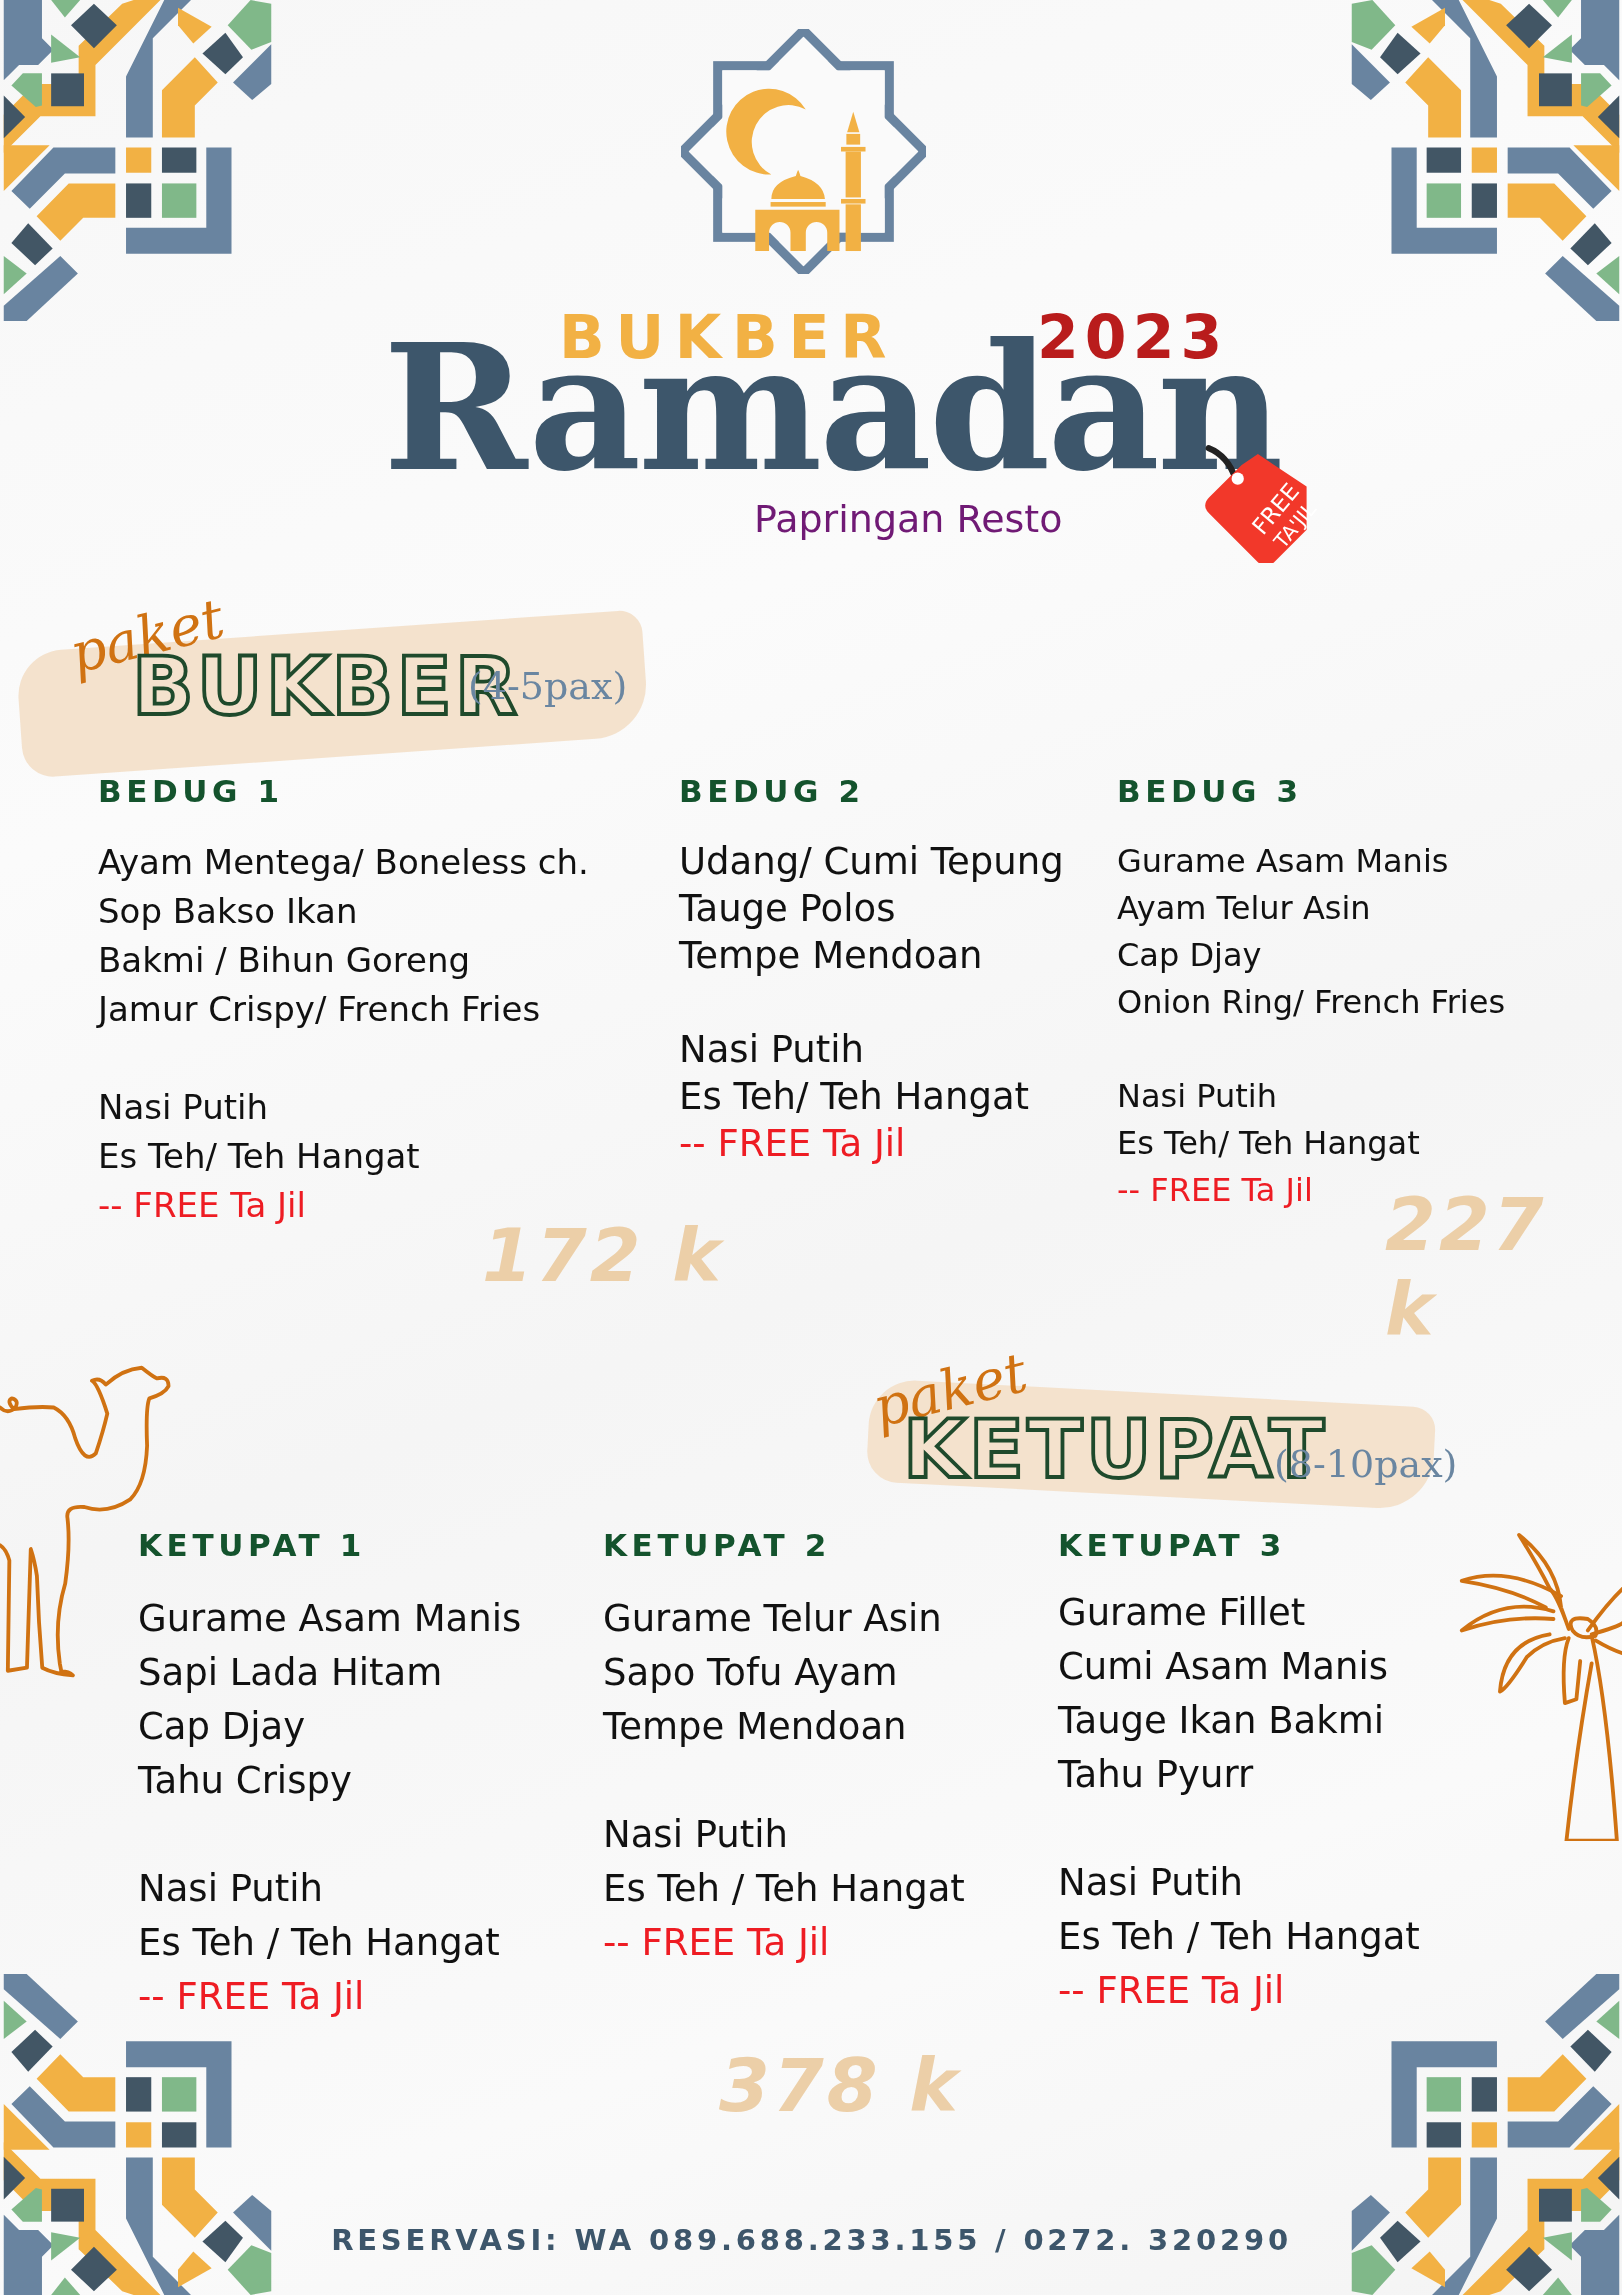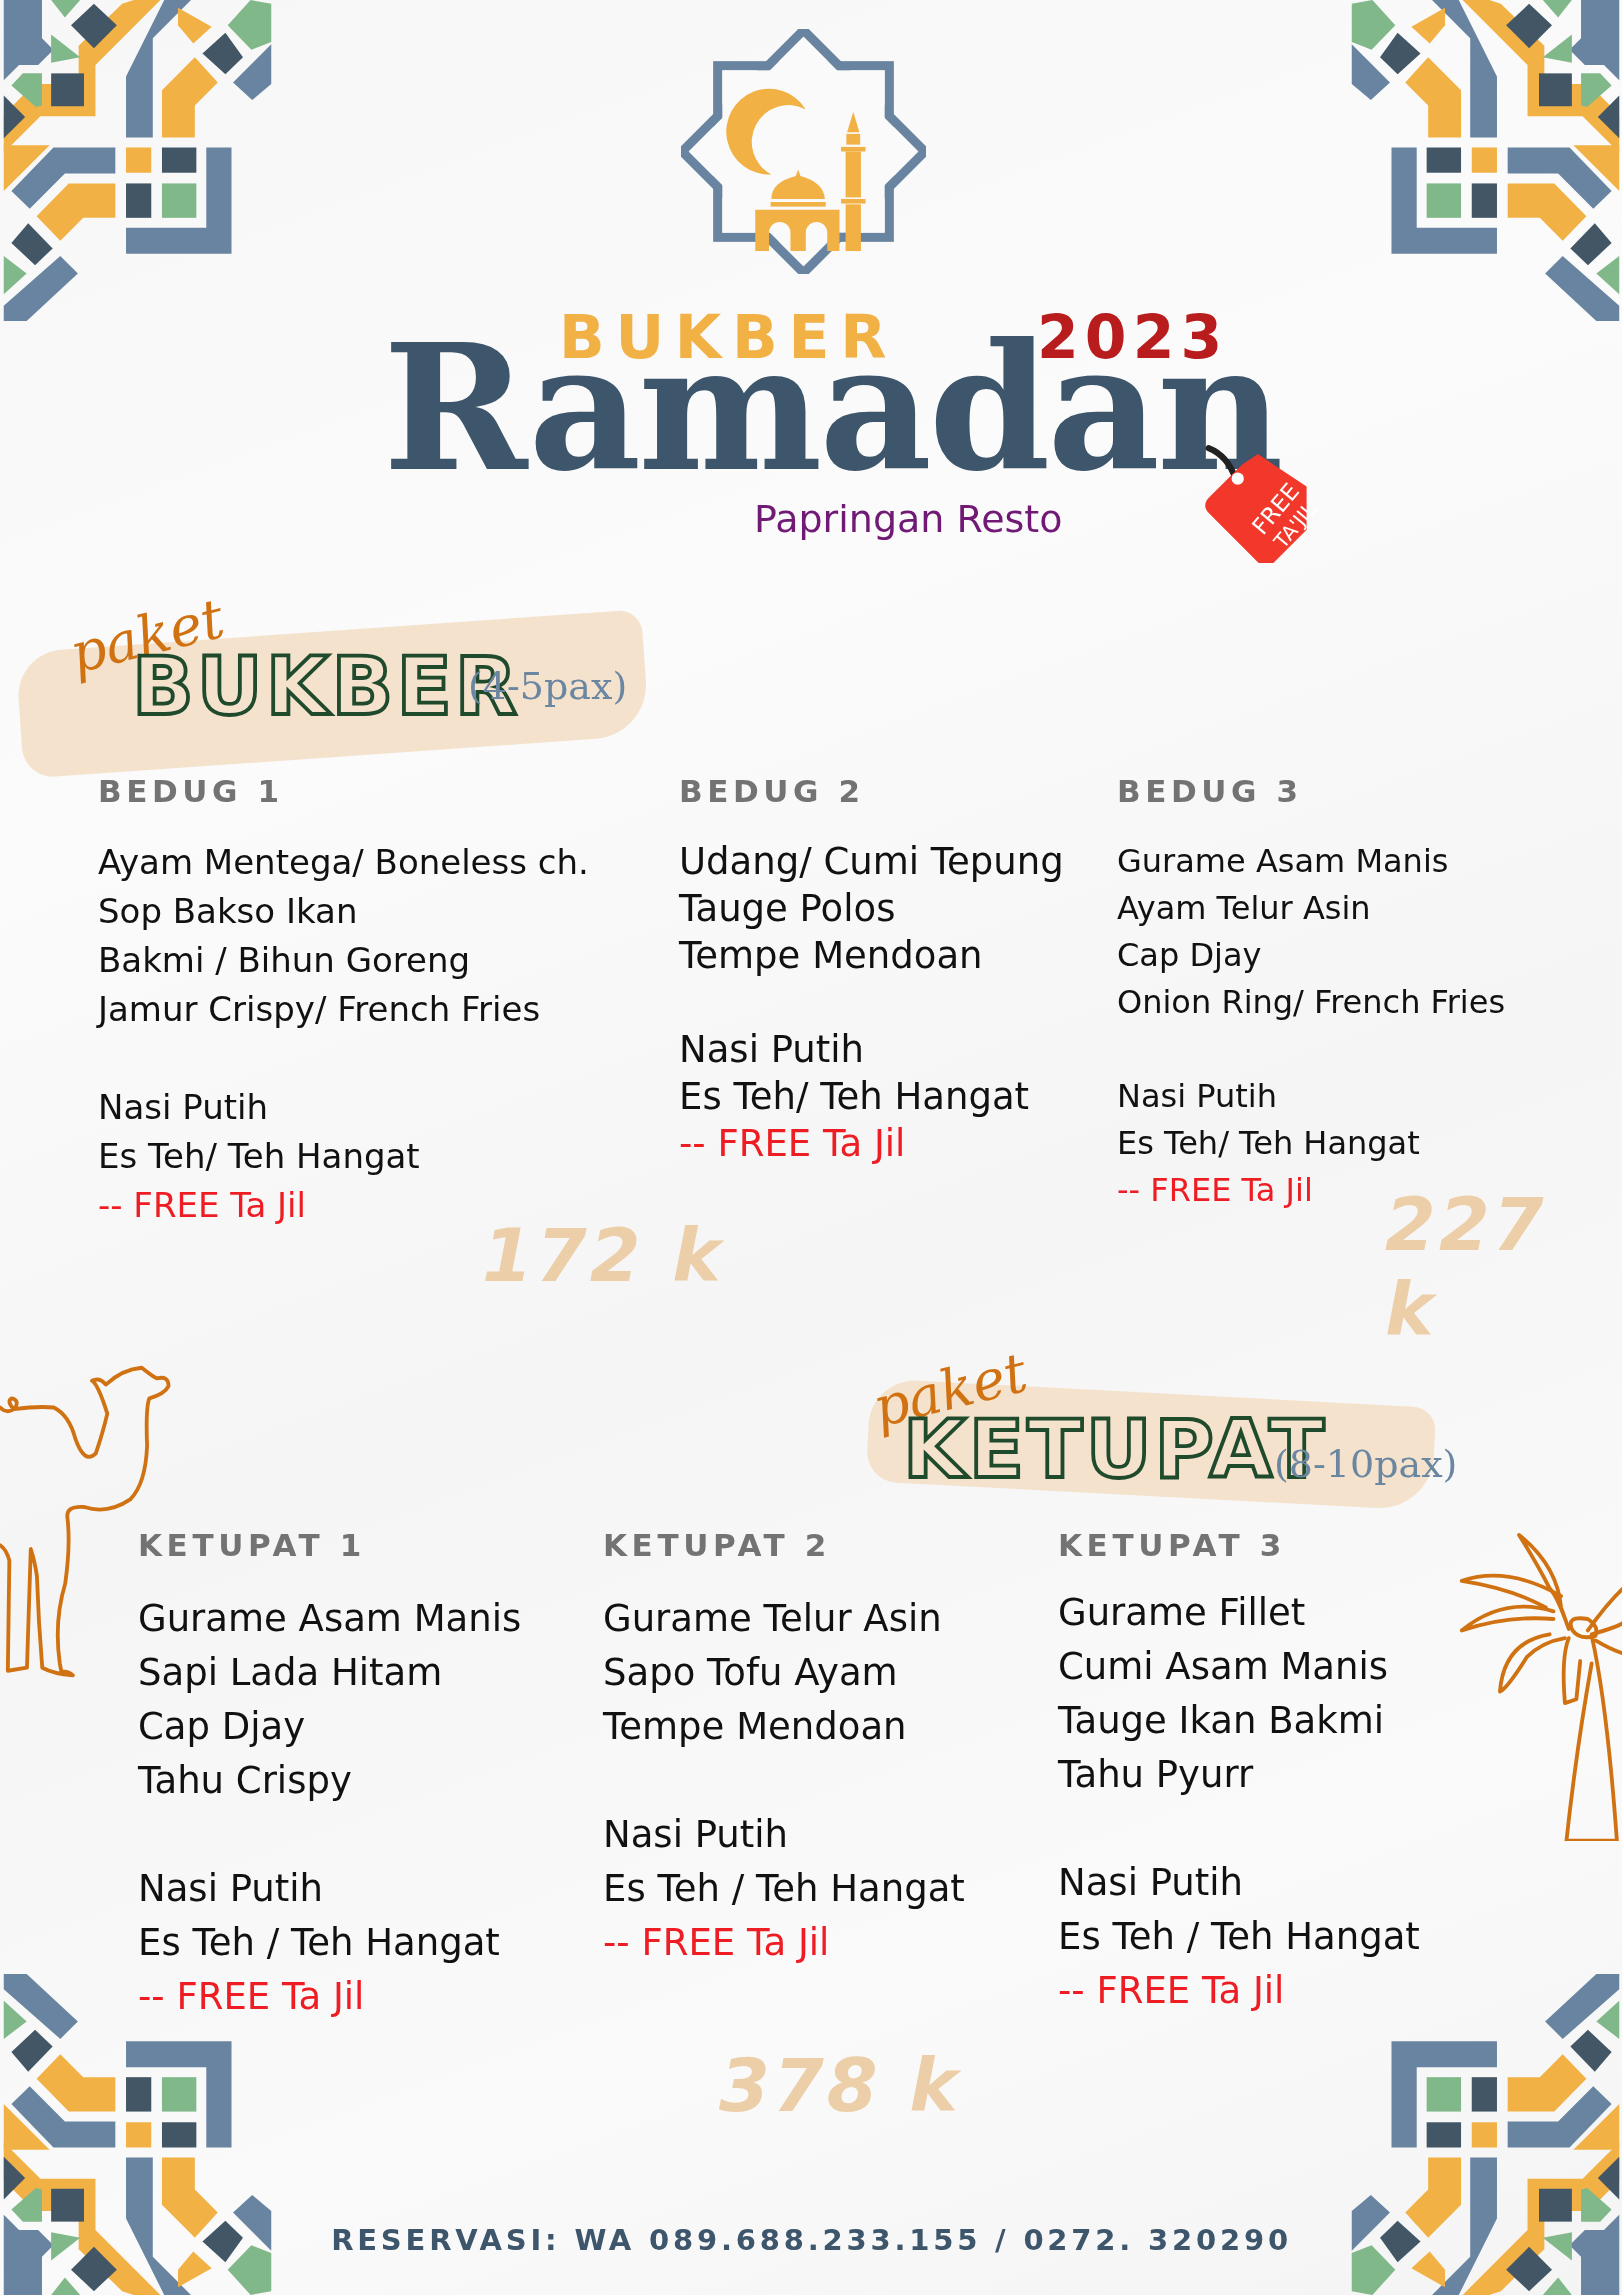--- a/index.html
+++ b/index.html
@@ -21,21 +21,21 @@
   .year { left:1037px; top:302px; font-family:"DejaVu Sans", sans-serif; font-weight:bold; font-size:60px; letter-spacing:6.1px; color:#b91c1c; }
   .ramadan { left:383px; top:321px; font-family:"DejaVu Serif", serif; font-weight:bold; font-size:174px; color:#3d566b; letter-spacing:-3.1px; line-height:1; }
   .resto { left:754px; top:497px; font-family:"DejaVu Sans", sans-serif; font-size:38px; color:#701a75; }
   .tag { left:1201px; top:425px; width:153px; height:138px; }
 
   .brush { position:absolute; background:#f3dfc9; opacity:.92; border-radius:46px 23px 54px 31px; }
   .paket-script { position:absolute; font-family:"DejaVu Serif", serif; font-style:italic; color:#d07212; font-size:55px; transform:rotate(-14deg); }
   .outline-title { position:absolute; font-family:"DejaVu Sans", sans-serif; font-weight:bold; font-size:81px; color:transparent; -webkit-text-stroke:3.8px #1f4a2c; letter-spacing:3.1px; }
   .pax { position:absolute; font-family:"DejaVu Serif", serif; font-size:38px; color:#6a86a1; }
 
-  .col-title { position:absolute; font-family:"DejaVu Sans", sans-serif; font-weight:bold; font-size:31px; letter-spacing:4.6px; color:#737373; }
+  .col-title { position:absolute; font-family:"DejaVu Sans", sans-serif; font-weight:bold; font-size:31px; letter-spacing:4.6px; color:#14532d; }
   .items { position:absolute; font-family:"DejaVu Sans", sans-serif; color:#111; }
   .items div { white-space:nowrap; }
   .free { color:#ee1c23; }
   .price { position:absolute; font-family:"DejaVu Sans", sans-serif; font-weight:bold; font-style:italic; color:#eccfa8; font-size:73px; letter-spacing:3.1px; }
 
   .footer { left:0; width:1623px; top:2223px; text-align:center; font-family:"DejaVu Sans", sans-serif; font-size:29px; letter-spacing:3.8px; color:#3d566b; font-weight:bold; }
   .line-art { position:absolute; }
 </style>
 </head>
 <body>

